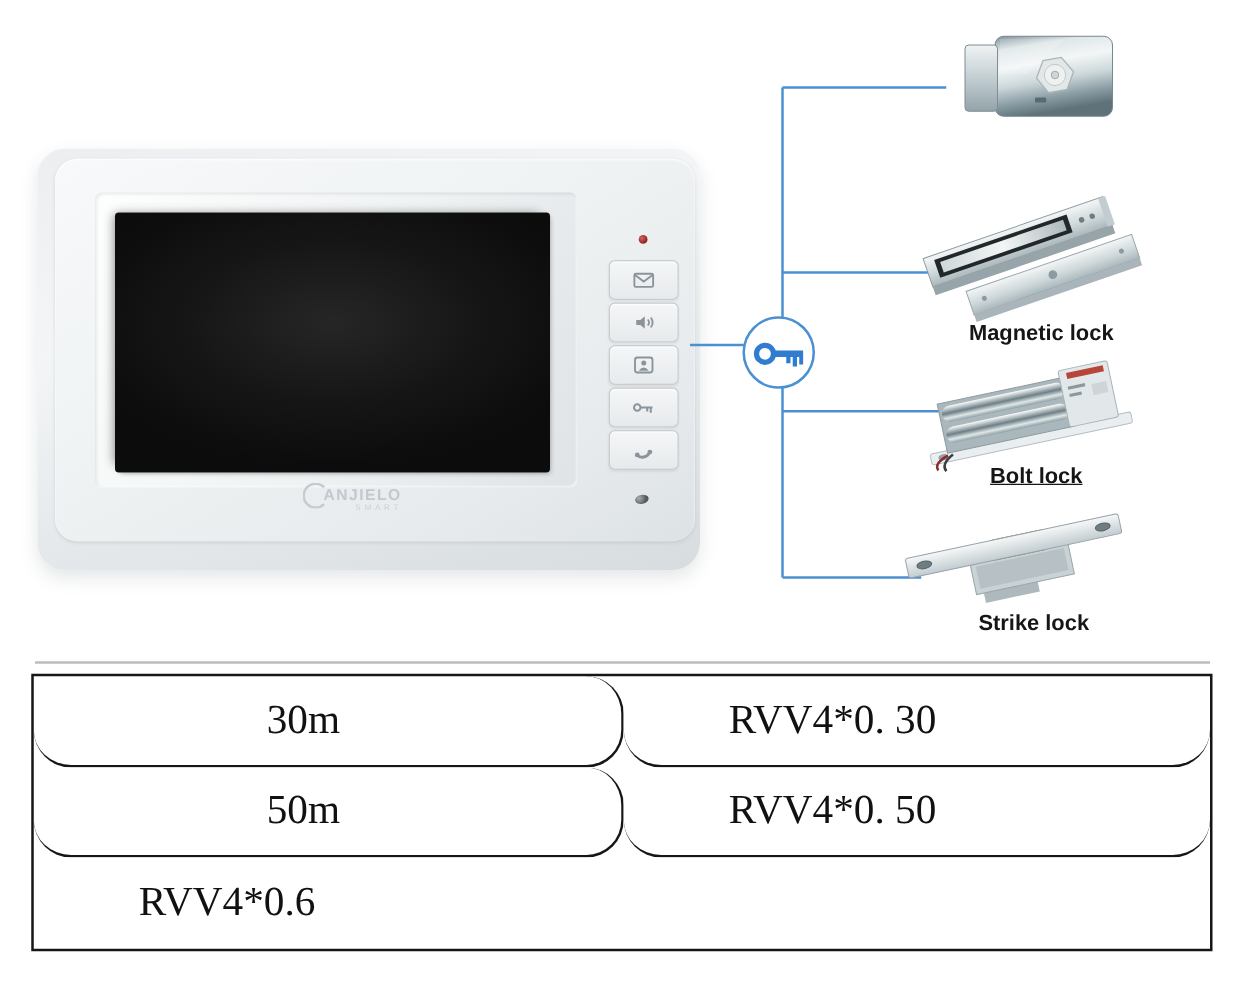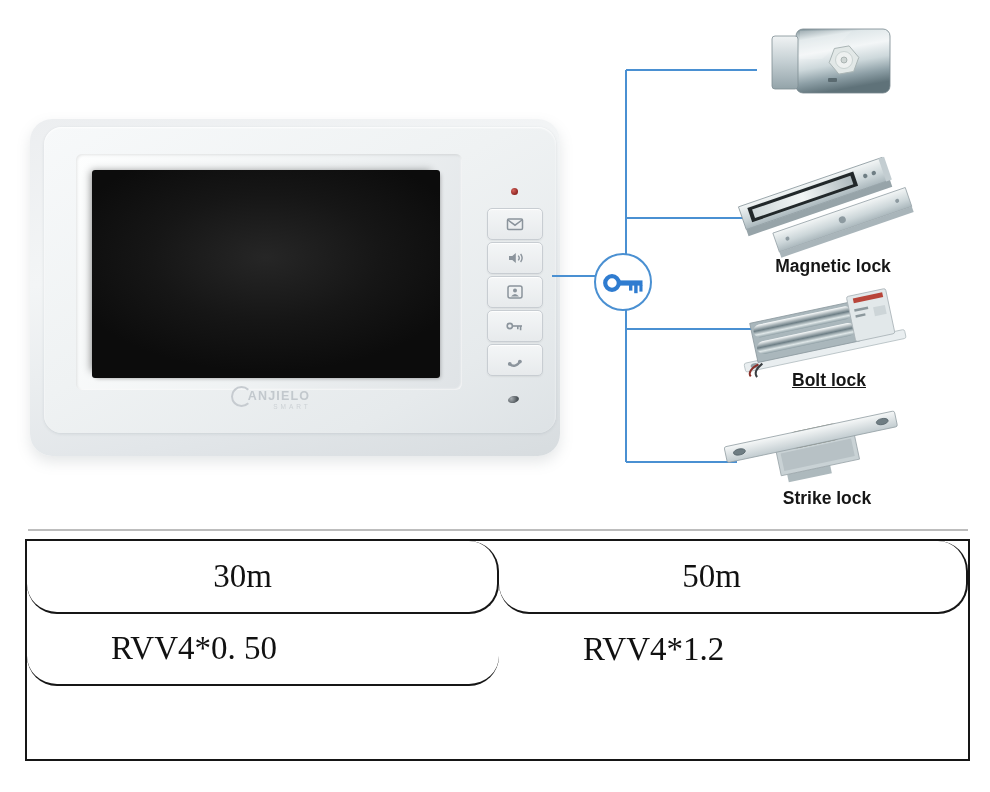--- a/index.html
+++ b/index.html
@@ -24,21 +24,21 @@
   .led{position:absolute;left:511px;top:188px;width:7px;height:7px;border-radius:50%;
       background:radial-gradient(circle at 35% 35%, #d4625c 0%, #8e2420 70%);}
   .btn{position:absolute;left:487px;width:54px;height:30px;border-radius:5px;
       background:linear-gradient(180deg,#f4f6f7 0%,#e7eaec 100%);
       border:1px solid #c8cdd2;box-shadow:inset 0 1px 1px rgba(255,255,255,.9), 0 1px 2px rgba(0,0,0,.06);
       display:flex;align-items:center;justify-content:center;}
   .btn-1{top:208px}.btn-2{top:242px}.btn-3{top:276px}.btn-4{top:310px}.btn-5{top:344px}
   .btn svg{width:24px;height:24px;}
   .mic{position:absolute;left:508px;top:396px;width:11px;height:7px;border-radius:50%;
       background:radial-gradient(circle at 32% 32%, #a8aeb2 0%, #51585d 65%);transform:rotate(-12deg);}
-  .logo{position:absolute;left:234px;top:389px;width:90px;color:#c2c8cd;text-align:center;}
+  .logo{position:absolute;left:245px;top:389px;width:90px;color:#c2c8cd;text-align:center;}
   .logo-main{position:relative;font-weight:bold;font-size:12.5px;letter-spacing:1.2px;line-height:14px;}
   .logo-ring{position:absolute;left:-3px;top:-3px;width:17px;height:17px;border:2px solid #c6cbd0;
       border-radius:50%;border-right-color:transparent;}
   .logo-sub{font-size:6.5px;letter-spacing:3px;color:#ccd1d5;margin-left:26px;line-height:7px;}
 
   
   .connectors{position:absolute;left:0;top:0;pointer-events:none;}
 
   
   .lock-img{position:absolute;}
@@ -244,18 +244,19 @@
       <rect x="0" y="26" width="174" height="16" rx="2" fill="url(#stPlate)" stroke="#97a2a7" stroke-width="0.8"></rect>
       <ellipse cx="14" cy="34" rx="6" ry="3" fill="#6f7d83" stroke="#55636a" stroke-width="0.8"></ellipse>
       <ellipse cx="160" cy="34" rx="6" ry="3" fill="#6f7d83" stroke="#55636a" stroke-width="0.8"></ellipse>
     </g>
   </svg>
   <div class="lock-label lbl-strike">Strike lock</div>
 
   <div class="table-topline"></div>
   <div class="spec-table">
     <div class="cell cell-dist cell-b">30m</div>
+    <div class="cell cell-cable cell-b">RVV4*0. 30</div>
     <div class="cell cell-dist cell-b">50m</div>
     <div class="cell cell-cable cell-b">RVV4*0. 50</div>
-    <div class="cell cell-cable">RVV4*1.2</div>
+    <div class="cell cell-cable">RVV4*0.6</div>
   </div>
 
 </div>
 
 </body></html>

